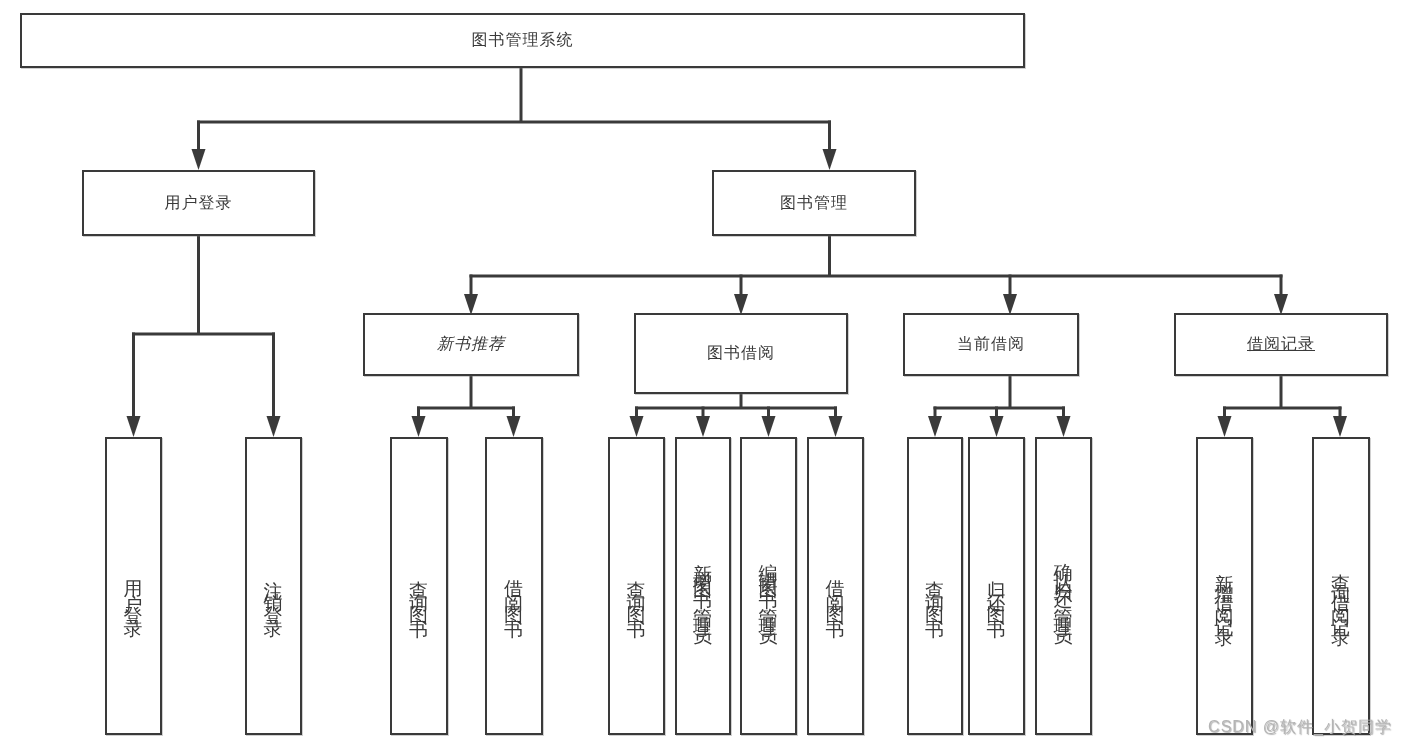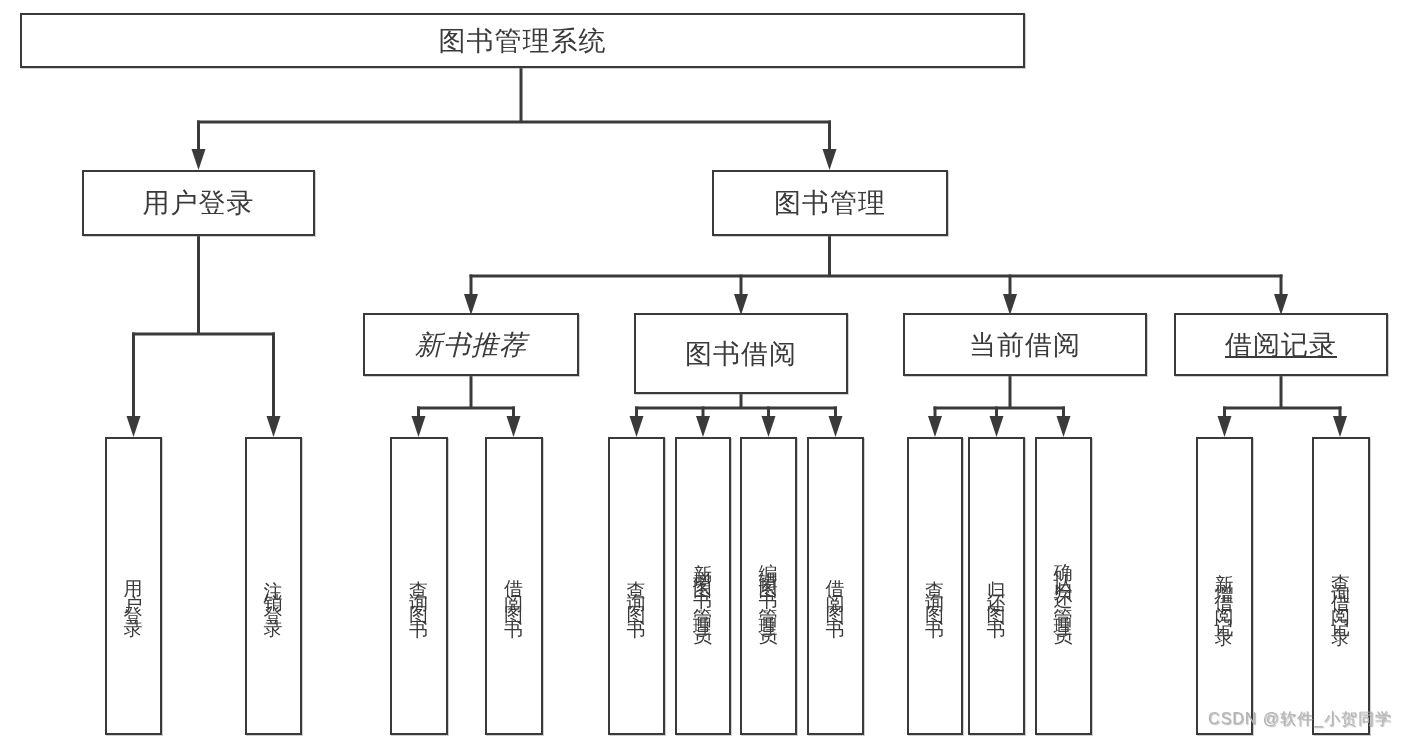--- a/index.html
+++ b/index.html
@@ -18,37 +18,37 @@
     width: 1405px; height: 747px;
   }
   .node {
     position: absolute;
     box-sizing: border-box;
     border: 2.5px solid #3a3a3a;
     background: #ffffff;
     display: flex;
     align-items: center;
     justify-content: center;
-    font-size: 27px;
+    font-size: 16px;
     letter-spacing: 1px;
     color: #3a3a3a;
     box-shadow: 1px 1px 0 rgba(120,120,120,0.35);
   }
   .leaf {
     writing-mode: vertical-rl;
     text-orientation: mixed;
     font-size: 19px;
     letter-spacing: 13px;
     line-height: 1;
     padding-top: 10px;
   }
   .watermark {
     position: absolute;
     right: 13px;
-    bottom: 17px;
+    bottom: 9px;
     font-size: 16px;
     letter-spacing: 1px;
     color: #b4b4b4;
     text-shadow: 1px 1px 1px rgba(90,90,90,0.45);
     white-space: nowrap;
   }
 </style>
 </head>
 <body>
 
@@ -123,25 +123,25 @@
       <polygon points="1056.5,416 1070.5,416 1063.5,437"></polygon>
 
       <polygon points="1217.5,416 1231.5,416 1224.5,437"></polygon>
       <polygon points="1333,416 1347,416 1340,437"></polygon>
     </g>
   </svg>
 
   <div class="node" style="left:20px; top:13px; width:1005px; height:55px;">图书管理系统</div>
 
   <div class="node" style="left:82px; top:170px; width:233px; height:66px;">用户登录</div>
-  <div class="node" style="left:712px; top:170px; width:236px; height:66px;">图书管理</div>
+  <div class="node" style="left:712px; top:170px; width:204px; height:66px;">图书管理</div>
 
   <div class="node" style="left:363px; top:313px; width:216px; height:63px;font-style:italic;">新书推荐</div>
   <div class="node" style="left:634px; top:313px; width:214px; height:81px;">图书借阅</div>
-  <div class="node" style="left:903px; top:313px; width:244px; height:63px;text-align:center;">当前借阅</div>
+  <div class="node" style="left:903px; top:313px; width:176px; height:63px;text-align:center;">当前借阅</div>
   <div class="node" style="left:1174px; top:313px; width:214px; height:63px;text-decoration:underline;">借阅记录</div>
 
   <div class="node leaf" style="left:105px; top:437px; width:57px; height:298px;">用户登录</div>
   <div class="node leaf" style="left:245px; top:437px; width:57px; height:298px;">注销登录</div>
 
   <div class="node leaf" style="left:390px; top:437px; width:58px; height:298px;">查询图书</div>
   <div class="node leaf" style="left:485px; top:437px; width:58px; height:298px;">借阅图书</div>
 
   <div class="node leaf" style="left:608px; top:437px; width:57px; height:298px;">查询图书</div>
   <div class="node leaf" style="left:675px; top:437px; width:56px; height:298px; letter-spacing:9px; padding-top:4px;">新增图书（管理员）</div>

